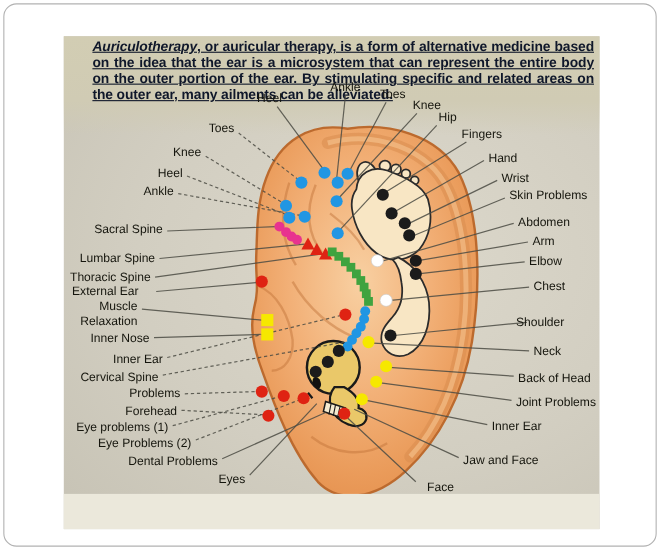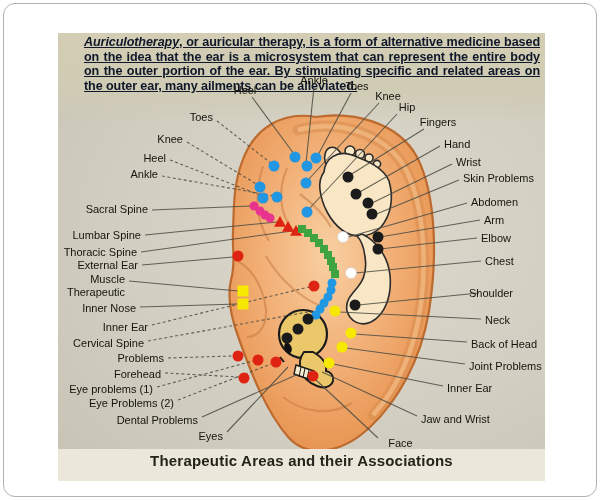--- a/index.html
+++ b/index.html
@@ -188,23 +188,23 @@
       <div class="lbl c" style="top: 89.5px; left: 388px;">Knee</div>
       <div class="lbl c" style="top: 100.5px; left: 407px;">Hip</div>
       <div class="lbl c" style="top: 115.5px; left: 438px;">Fingers</div>
       <div class="lbl r" style="top: 110.5px; right: 387px;">Toes</div>
       <div class="lbl r" style="top: 132.5px; right: 417px;">Knee</div>
       <div class="lbl r" style="top: 151.5px; right: 434px;">Heel</div>
       <div class="lbl r" style="top: 167.5px; right: 442px;">Ankle</div>
       <div class="lbl r" style="top: 202.5px; right: 452px;">Sacral Spine</div>
       <div class="lbl r" style="top: 228.5px; right: 459px;">Lumbar Spine</div>
       <div class="lbl r" style="top: 245.5px; right: 463px;">Thoracic Spine</div>
-      <div class="lbl r" style="top: 258.5px; right: 462px;">External Ear</div>
+      <div class="lbl r" style="top: 258.5px; right: 474px;">External Ear</div>
       <div class="lbl r" style="top: 273px; right: 475px;">Muscle
-Therapeutic</div>
+Relaxation</div>
       <div class="lbl r" style="top: 301.5px; right: 464px;">Inner Nose</div>
       <div class="lbl r" style="top: 320.5px; right: 452px;">Inner Ear</div>
       <div class="lbl r" style="top: 336.5px; right: 456px;">Cervical Spine</div>
       <div class="lbl r" style="top: 351.5px; right: 436px;">Problems</div>
       <div class="lbl r" style="top: 367.5px; right: 439px;">Forehead</div>
       <div class="lbl r" style="top: 382.5px; right: 447px;">Eye problems (1)</div>
       <div class="lbl r" style="top: 396.5px; right: 426px;">Eye Problems (2)</div>
       <div class="lbl r" style="top: 413.5px; right: 402px;">Dental Problems</div>
       <div class="lbl r" style="top: 429.5px; right: 377px;">Eyes</div>
       <div class="lbl l" style="top: 137.5px; left: 444px;">Hand</div>
@@ -212,21 +212,20 @@
       <div class="lbl l" style="top: 171.5px; left: 463px;">Skin Problems</div>
       <div class="lbl l" style="top: 195.5px; left: 471px;">Abdomen</div>
       <div class="lbl l" style="top: 213.5px; left: 484px;">Arm</div>
       <div class="lbl l" style="top: 231.5px; left: 481px;">Elbow</div>
       <div class="lbl l" style="top: 254.5px; left: 485px;">Chest</div>
       <div class="lbl l" style="top: 286.5px; left: 469px;">Shoulder</div>
       <div class="lbl l" style="top: 313.5px; left: 485px;">Neck</div>
       <div class="lbl l" style="top: 337.5px; left: 471px;">Back of Head</div>
       <div class="lbl l" style="top: 359.5px; left: 469px; text-align: center;">Joint Problems</div>
       <div class="lbl l" style="top: 381.5px; left: 447px;">Inner Ear</div>
-      <div class="lbl l" style="top: 412.5px; left: 421px;">Jaw and Wrist</div>
+      <div class="lbl l" style="top: 412.5px; left: 421px;">Jaw and Face</div>
       <div class="lbl c" style="top: 436.5px; left: 388px; padding-left: 25px;">Face</div>
     </div>
 
   <div class="strip"></div>
-  <div class="footer-title">Therapeutic Areas and their Associations</div>
 
   <div class="page-border"></div>
 </div>
 
 </body></html>

